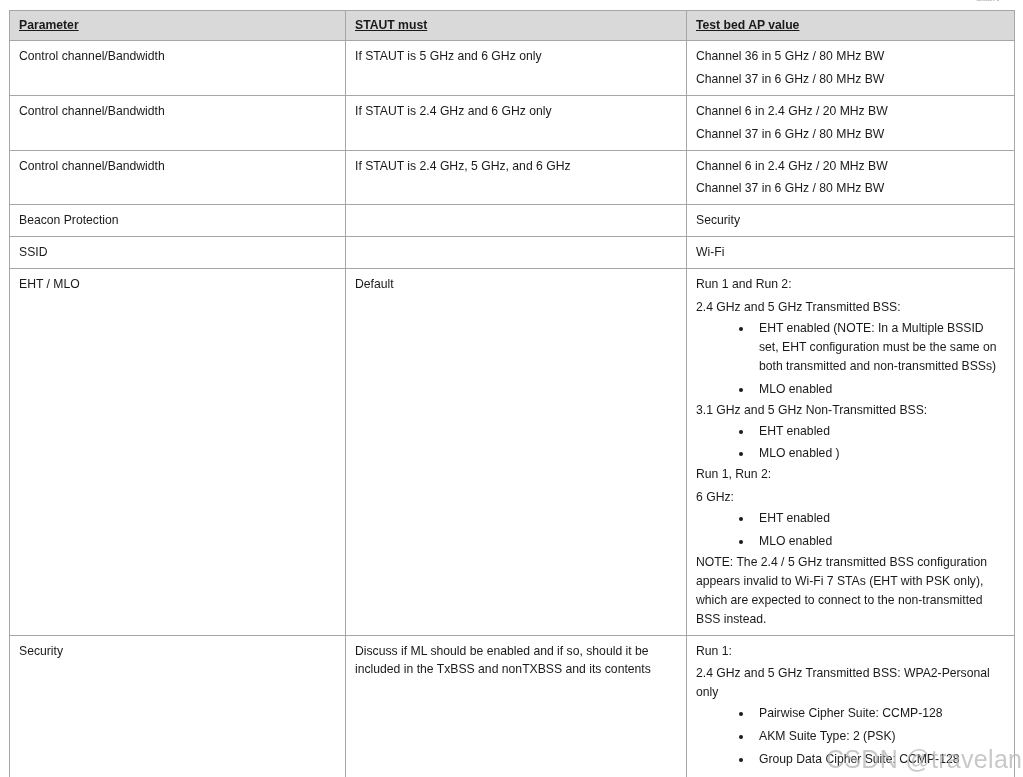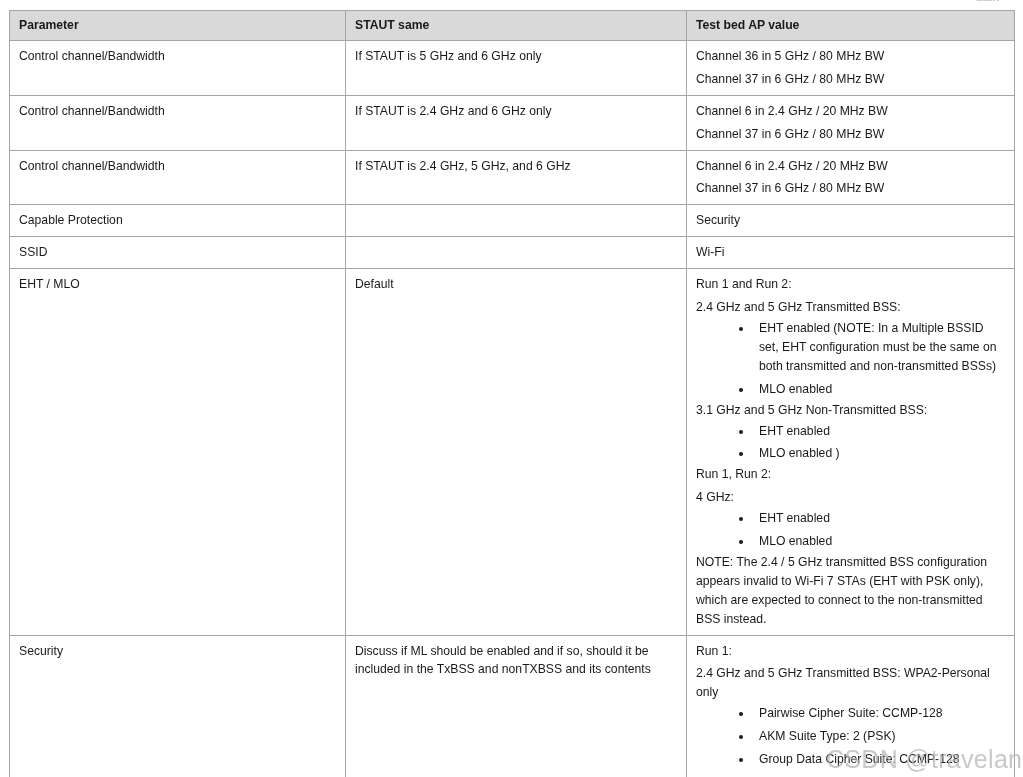--- a/index.html
+++ b/index.html
@@ -53,20 +53,21 @@
     padding: 6px 8px 6px 9px;
     text-align: left;
   }
   table.spec th {
     background: #d9d9d9;
     font-weight: bold;
     font-size: 12.2px;
     padding-top: 5px;
     padding-bottom: 5px;
     height: 16px;
+    text-decoration: underline;
   }
   .cell-line {
     display: block;
     margin: 0;
     padding: 0;
   }
   .cell-line + .cell-line {
     margin-top: 4px;
   }
   ul.bullets {
@@ -104,21 +105,21 @@
 
   <table class="spec">
     <colgroup>
         <col class="c1">
         <col class="c2">
         <col class="c3">
       </colgroup>
     <thead>
       <tr>
         <th>Parameter</th>
-        <th>STAUT same</th>
+        <th>STAUT must</th>
         <th>Test bed AP value</th>
       </tr>
     </thead>
     <tbody>
 
       <tr class="rowh-tall">
         <td>Control channel/Bandwidth</td>
         <td>If STAUT is 5 GHz and 6 GHz only</td>
         <td>
           <span class="cell-line">Channel 36 in 5 GHz / 80 MHz BW</span>
@@ -138,21 +139,21 @@
       <tr class="rowh-tall">
         <td>Control channel/Bandwidth</td>
         <td>If STAUT is 2.4 GHz, 5 GHz, and 6 GHz</td>
         <td>
           <span class="cell-line">Channel 6 in 2.4 GHz / 20 MHz BW</span>
           <span class="cell-line">Channel 37 in 6 GHz / 80 MHz BW</span>
         </td>
       </tr>
 
       <tr class="rowh-short">
-        <td>Capable Protection</td>
+        <td>Beacon Protection</td>
         <td></td>
         <td>
           <span class="cell-line">Security</span>
         </td>
       </tr>
 
       <tr class="rowh-short">
         <td>SSID</td>
         <td></td>
         <td>
@@ -169,21 +170,21 @@
           <ul class="bullets">
             <li>EHT enabled (NOTE: In a Multiple BSSID set, EHT configuration must be the same on both transmitted and non-transmitted BSSs)</li>
             <li>MLO enabled</li>
           </ul>
           <span class="cell-line">3.1 GHz and 5 GHz Non-Transmitted BSS:</span>
           <ul class="bullets">
             <li>EHT enabled</li>
             <li>MLO enabled )</li>
           </ul>
           <span class="cell-line">Run 1, Run 2:</span>
-          <span class="cell-line">4 GHz:</span>
+          <span class="cell-line">6 GHz:</span>
           <ul class="bullets">
             <li>EHT enabled</li>
             <li>MLO enabled</li>
           </ul>
           <span class="cell-line">NOTE: The 2.4 / 5 GHz transmitted BSS configuration appears invalid to Wi-Fi 7 STAs (EHT with PSK only), which are expected to connect to the non-transmitted BSS instead.</span>
         </td>
       </tr>
 
       <tr>
         <td>Security</td>

